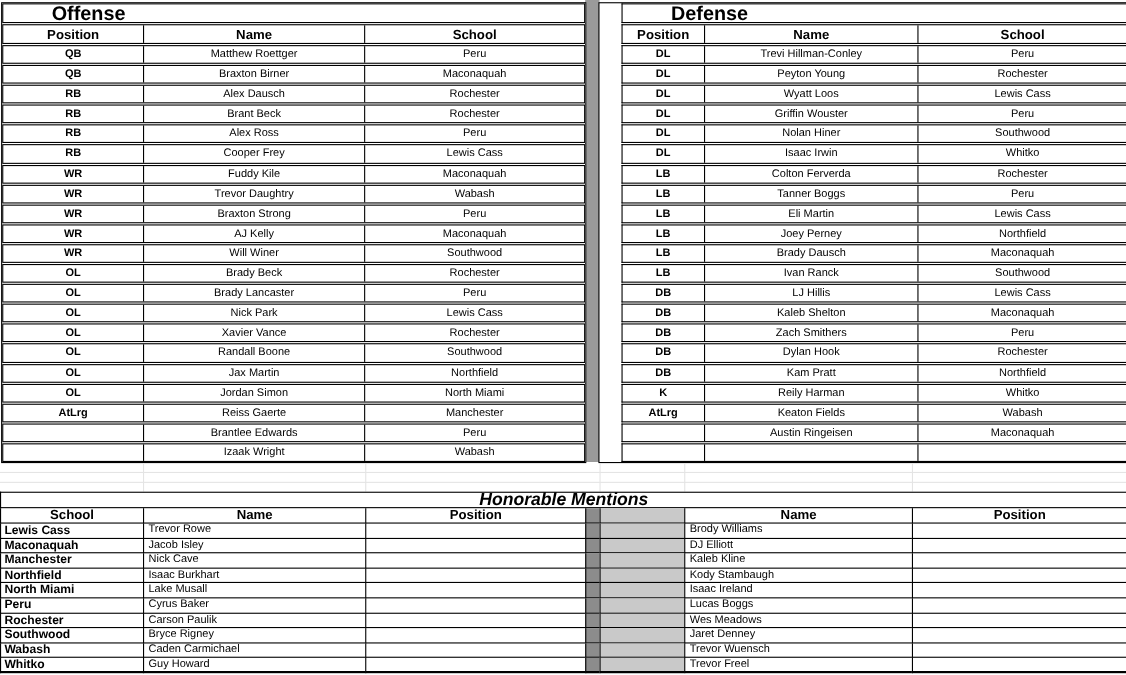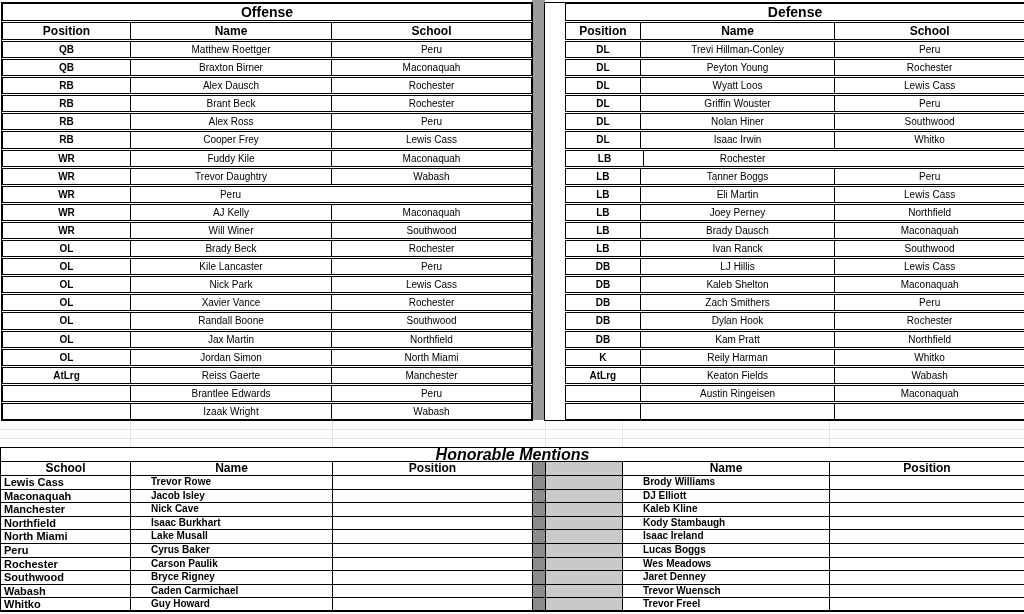--- a/index.html
+++ b/index.html
@@ -14,21 +14,21 @@
 
   
   .ttable { position:absolute; top:3px; background:#fff; box-shadow:0 0 0 1px #000; }
   #offense-table { left:2px;   width:530px; }
   #defense-table { left:545px; width:479px; }
 
   .tbox { box-sizing:border-box; border:1px solid #000; margin-bottom:1px; background:#fff; }
   .ttable .tbox:last-child { margin-bottom:0; }
   .cut .tbox { border-right:0;margin-left:20px; }
 
-  .ttitle { height:18px; line-height:16px; text-align:center; font-weight:700; font-size:14px; }
+  .ttitle { height:18px; line-height:16px; text-align:left; font-weight:700; font-size:18px;padding-left:44px; }
   .thead, .trow { display:flex; }
   .thead { height:18px; }
   .thead .tcell { font-weight:700; font-size:12px; line-height:16px; }
   .trow { height:17.1px; }
   .trow .tcell { font-size:10px; line-height:15px; }
   .trow .c-pos { font-weight:700; }
   .tcell { box-sizing:border-box; text-align:center; overflow:hidden; white-space:nowrap; }
   .tcell + .tcell { border-left:1px solid #000; }
 
   #offense-table .c-pos    { width:127px; }
@@ -58,21 +58,21 @@
   .hm-cell:last-child { border-right:0; }
   .hm-header .hm-cell { font-weight:700; font-size:12px; text-align:center; line-height:12px; }
   .hc-school { width:130px; }
   .hc-name1  { width:202px; }
   .hc-pos1   { width:200px; }
   .hc-dark   { width:13px; background:#8c8c8c; }
   .hc-light  { width:77px; background:#c9c9c9; }
   .hc-name2  { width:207px; }
   .hc-pos2   { width:195px; }
   .hm-data .hc-school { font-weight:700; font-size:11px; padding-left:3px; line-height:12.5px; }
-  .hm-data .hc-name1, .hm-data .hc-name2 { font-size:10px; padding-left:20px; line-height:12.5px;font-weight:bold; }
+  .hm-data .hc-name1, .hm-data .hc-name2 { font-size:10px; padding-left:4px; line-height:12.5px; }
   .hm-data:last-child .hm-cell { border-bottom-width:2px; }
 </style>
 </head>
 <body>
 
 <div class="gray-strip"></div>
 
 <div class="ttable" id="offense-table">
   <div class="tbox ttitle">Offense</div>
   <div class="tbox thead">
@@ -116,40 +116,41 @@
       <div class="tcell c-name">Fuddy Kile</div>
       <div class="tcell c-school">Maconaquah</div>
     </div>
     <div class="tbox trow">
       <div class="tcell c-pos">WR</div>
       <div class="tcell c-name">Trevor Daughtry</div>
       <div class="tcell c-school">Wabash</div>
     </div>
     <div class="tbox trow">
       <div class="tcell c-pos">WR</div>
+      <div class="tcell c-name">Braxton Strong</div>
       <div class="tcell c-school">Peru</div>
     </div>
     <div class="tbox trow">
       <div class="tcell c-pos">WR</div>
       <div class="tcell c-name">AJ Kelly</div>
       <div class="tcell c-school">Maconaquah</div>
     </div>
     <div class="tbox trow">
       <div class="tcell c-pos">WR</div>
       <div class="tcell c-name">Will Winer</div>
       <div class="tcell c-school">Southwood</div>
     </div>
     <div class="tbox trow">
       <div class="tcell c-pos">OL</div>
       <div class="tcell c-name">Brady Beck</div>
       <div class="tcell c-school">Rochester</div>
     </div>
     <div class="tbox trow">
       <div class="tcell c-pos">OL</div>
-      <div class="tcell c-name">Kile Lancaster</div>
+      <div class="tcell c-name">Brady Lancaster</div>
       <div class="tcell c-school">Peru</div>
     </div>
     <div class="tbox trow">
       <div class="tcell c-pos">OL</div>
       <div class="tcell c-name">Nick Park</div>
       <div class="tcell c-school">Lewis Cass</div>
     </div>
     <div class="tbox trow">
       <div class="tcell c-pos">OL</div>
       <div class="tcell c-name">Xavier Vance</div>
@@ -220,20 +221,21 @@
       <div class="tcell c-name">Nolan Hiner</div>
       <div class="tcell c-school">Southwood</div>
     </div>
     <div class="tbox trow">
       <div class="tcell c-pos">DL</div>
       <div class="tcell c-name">Isaac Irwin</div>
       <div class="tcell c-school">Whitko</div>
     </div>
     <div class="tbox trow">
       <div class="tcell c-pos">LB</div>
+      <div class="tcell c-name">Colton Ferverda</div>
       <div class="tcell c-school">Rochester</div>
     </div>
     <div class="tbox trow">
       <div class="tcell c-pos">LB</div>
       <div class="tcell c-name">Tanner Boggs</div>
       <div class="tcell c-school">Peru</div>
     </div>
     <div class="tbox trow">
       <div class="tcell c-pos">LB</div>
       <div class="tcell c-name">Eli Martin</div>

